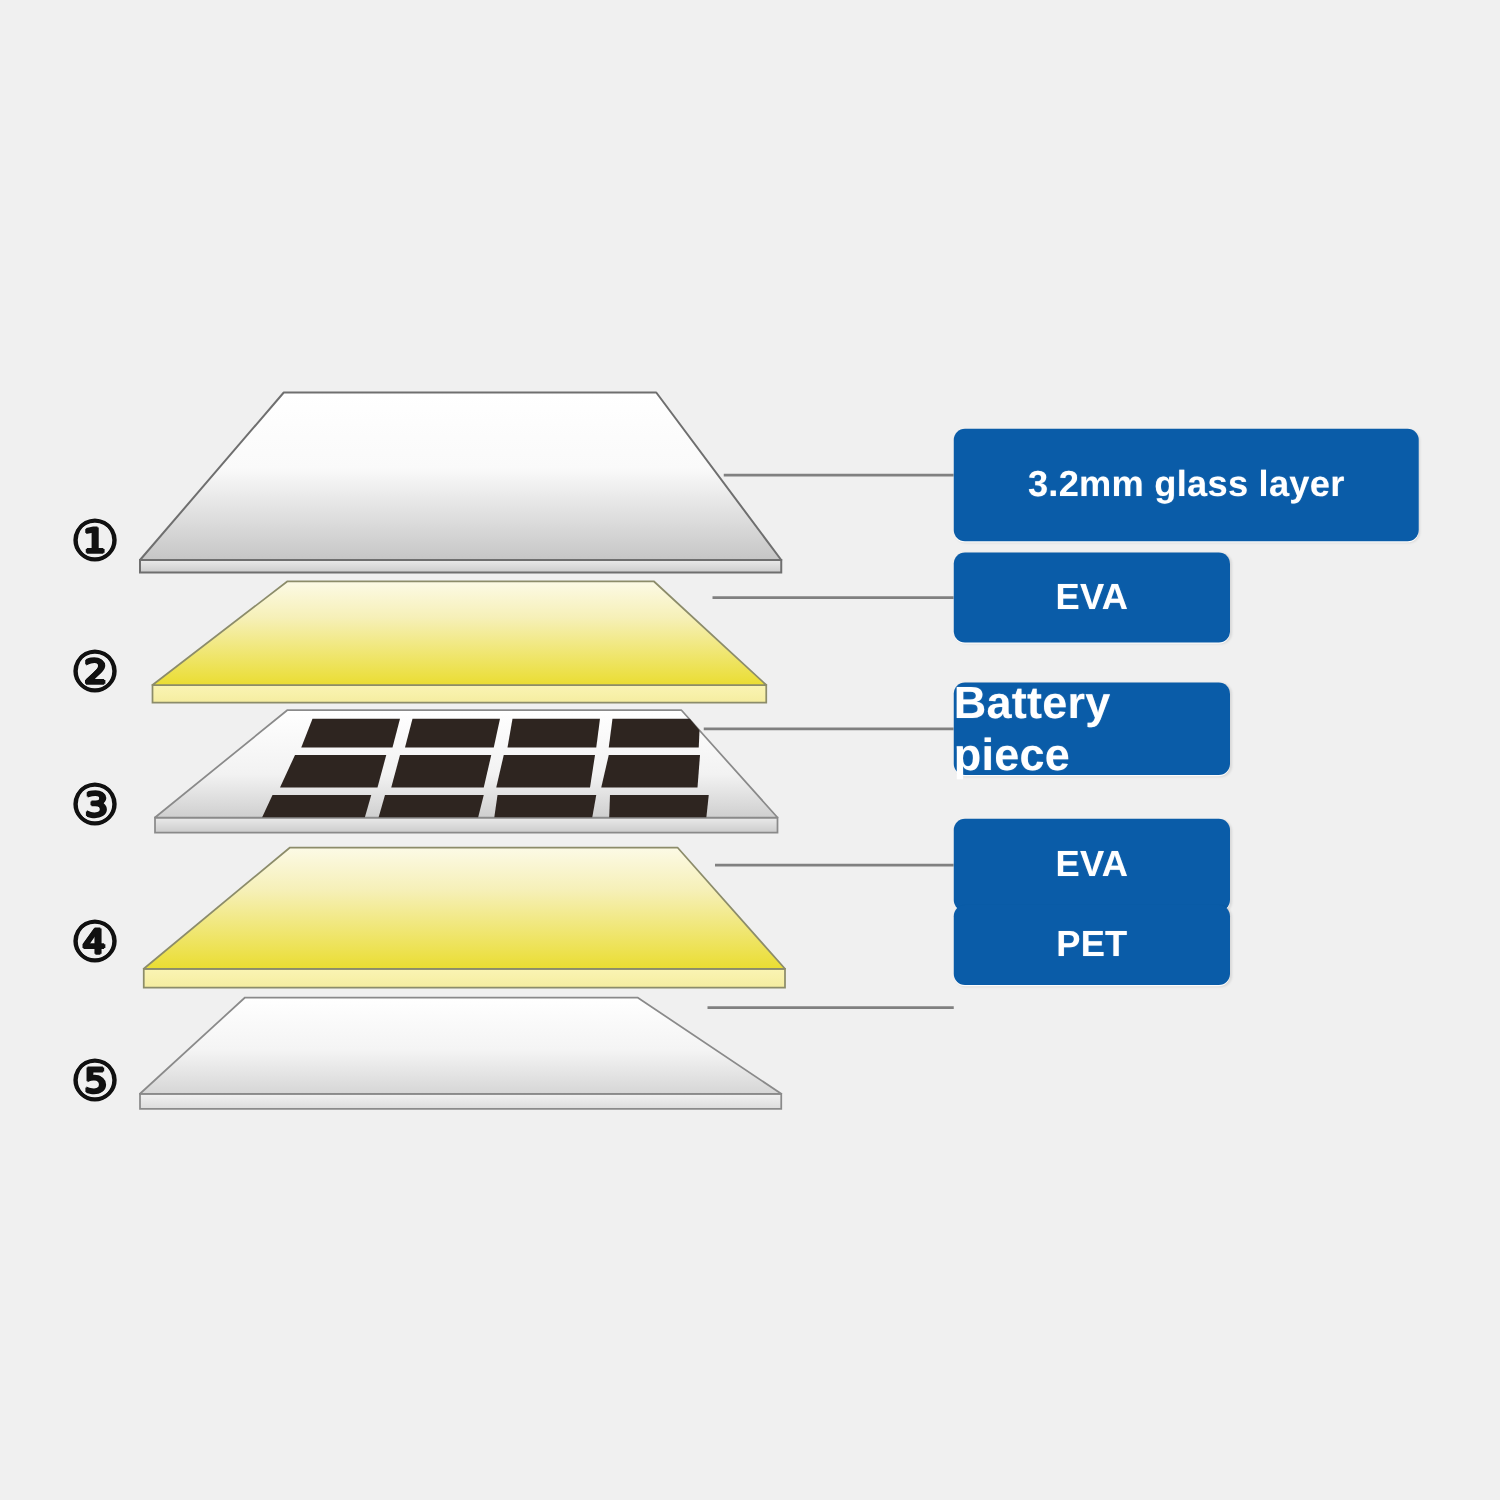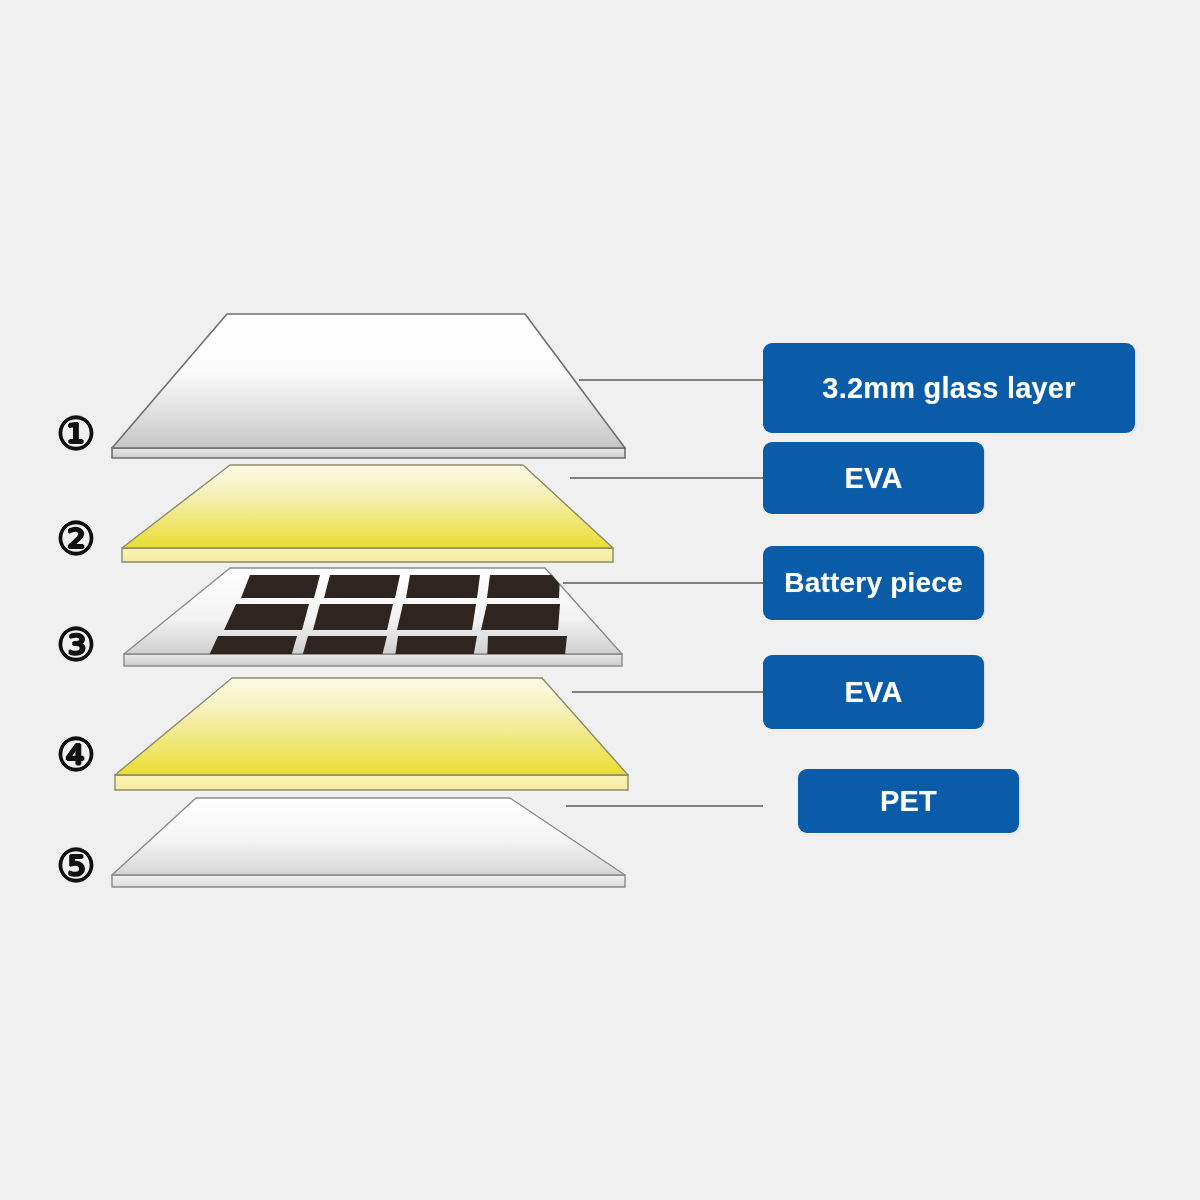--- a/index.html
+++ b/index.html
@@ -37,23 +37,23 @@
     font-weight: bold;
     display: flex;
     align-items: center;
     justify-content: center;
     letter-spacing: 0.2px;
     text-shadow: 0 0 1px rgba(255,255,255,0.35);
     box-shadow: 0 1px 0 rgba(255,255,255,0.9), 1px 1px 2px rgba(0,0,0,0.10);
   }
   .lb-0 { left: 763px; top: 343px; width: 372px; height: 90px; font-size: 29px; }
   .lb-1 { left: 763px; top: 442px; width: 221px; height: 72px; font-size: 29px; }
-  .lb-2 { left: 763px; top: 546px; width: 221px; height: 74px; font-size: 28px; }
+  .lb-2 { left: 763px; top: 546px; width: 221px; height: 74px; font-size: 36px; }
   .lb-3 { left: 763px; top: 655px; width: 221px; height: 74px; font-size: 29px; }
-  .lb-4 { left: 763px; top: 769px; width: 221px; height: 64px; font-size: 29px; margin-left: 35px; }
+  .lb-4 { left: 763px; top: 724px; width: 221px; height: 64px; font-size: 29px; }
 
   
   .step-num {
     position: absolute;
     width: 56px;
     height: 56px;
     display: flex;
     align-items: center;
     justify-content: center;
     color: #111111;

